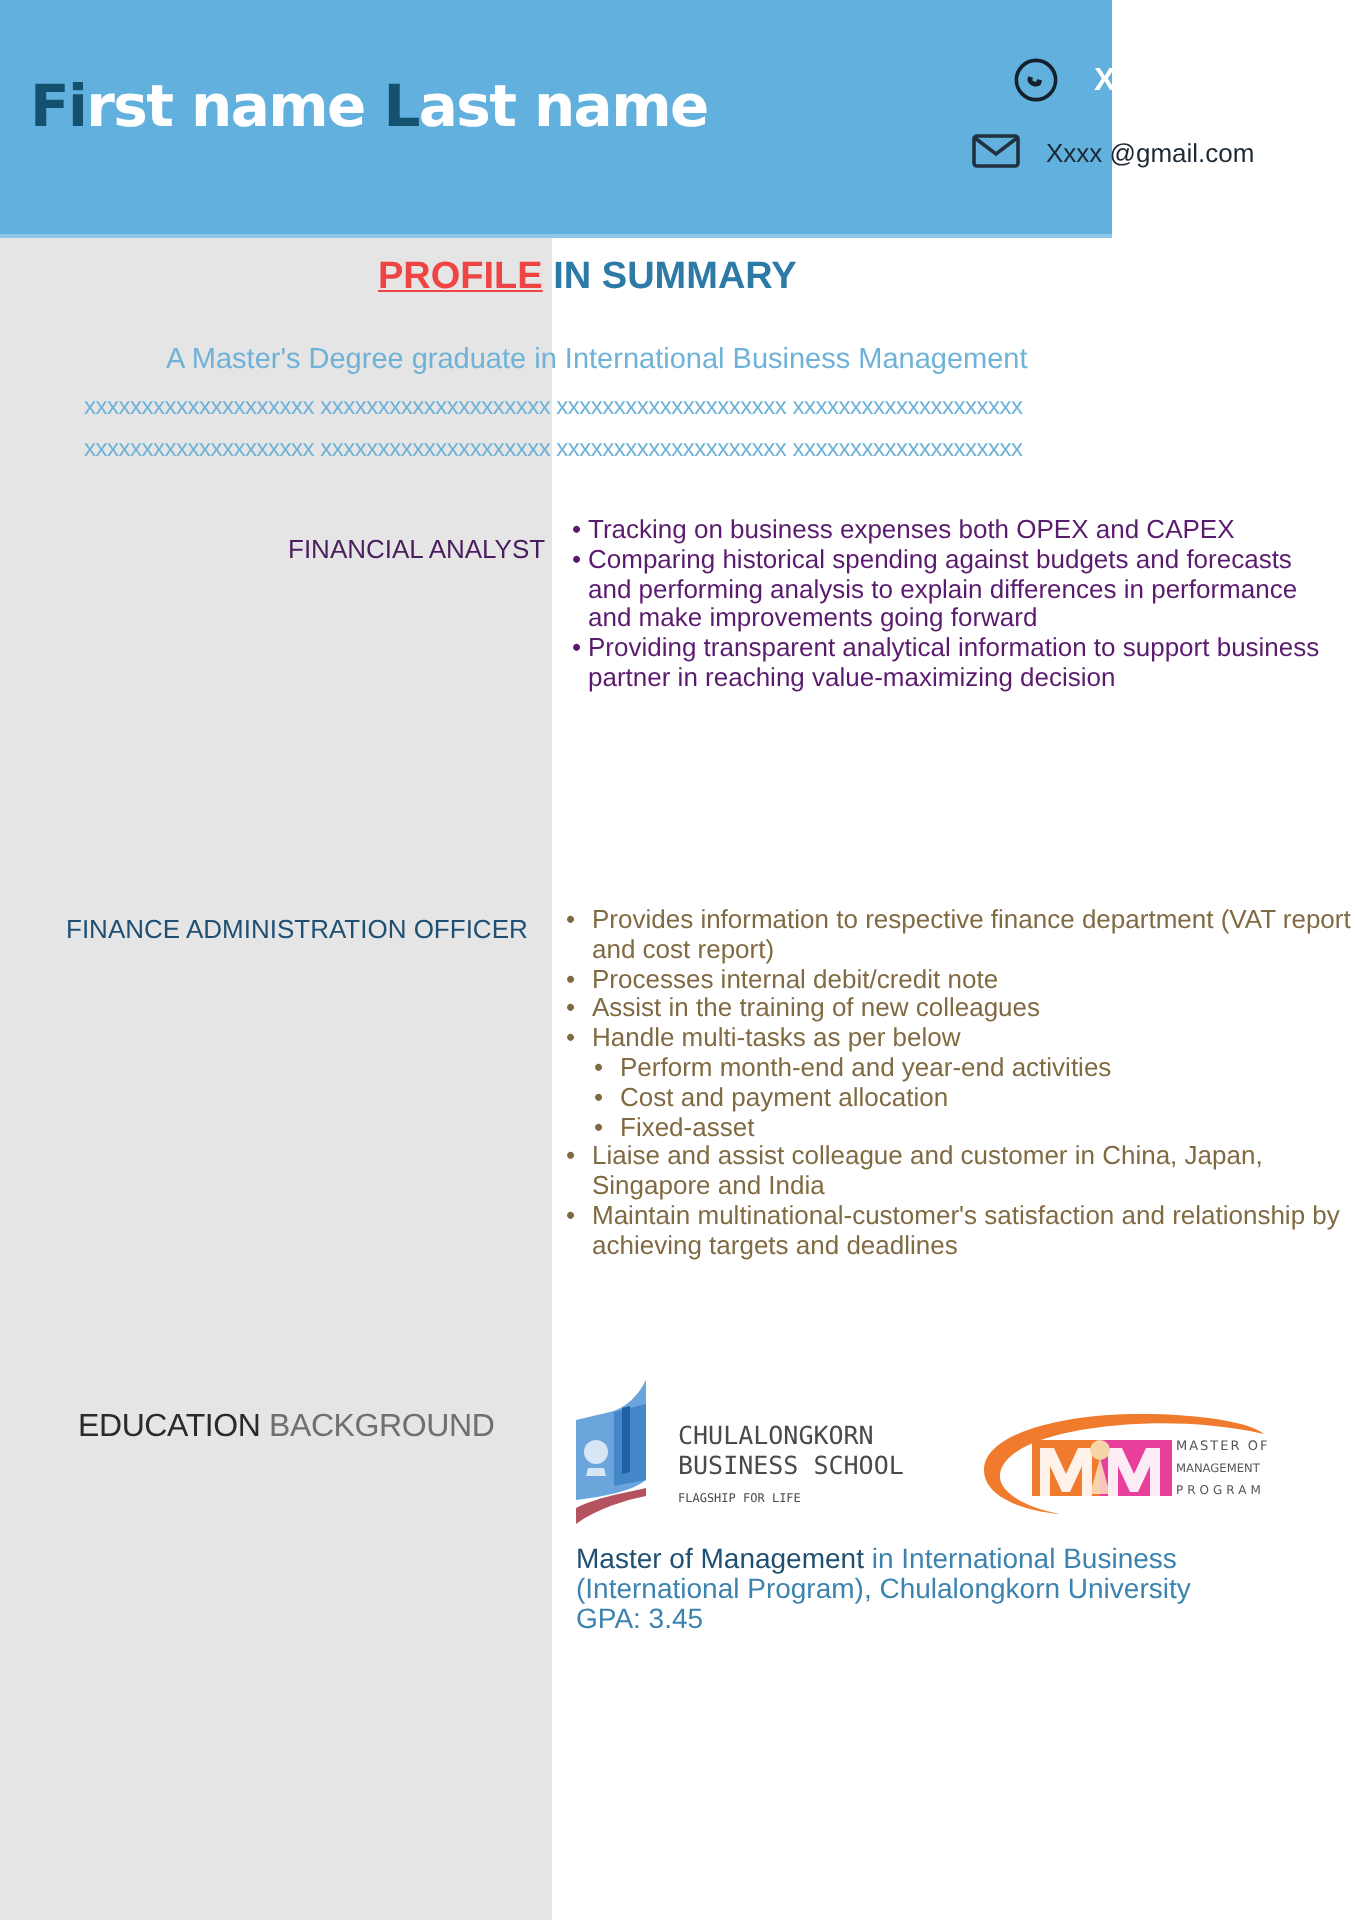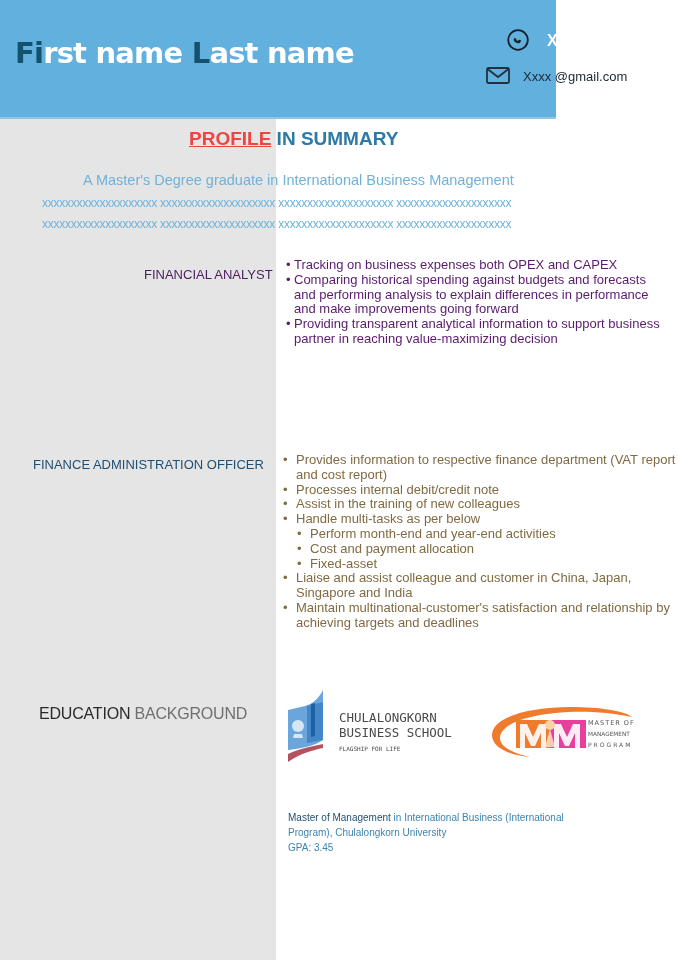--- a/index.html
+++ b/index.html
@@ -71,22 +71,22 @@
   ul.fao li.sub::before { left: 15px; }
   .edu-title {
     position: absolute; left: 39px; top: 705px;
     font-size: 16px; white-space: nowrap; letter-spacing: -0.2px;
   }
   .edu-title .d { color: #2a2a2a; }
   .edu-title .l { color: #6f6f6f; }
   .cbs-logo { position: absolute; left: 285px; top: 688px; width: 170px; height: 80px; }
   .mom-logo { position: absolute; left: 490px; top: 703px; width: 150px; height: 58px; }
   .edu-detail {
-    position: absolute; left: 288px; top: 810px; width: 310px;
-    font-size: 10px; line-height: 15px; color: #3c83b0;
+    position: absolute; left: 288px; top: 772px; width: 310px;
+    font-size: 14px; line-height: 15px; color: #3c83b0;
   }
   .edu-detail .dk { color: #1f4f72; }
 </style>
 </head>
 <body>
 
 <div class="left-col"></div>
 
 <div class="header">
   <div class="name"><span class="accent">Fi</span><span>rst name </span><span class="accent">L</span><span>ast name</span></div>

